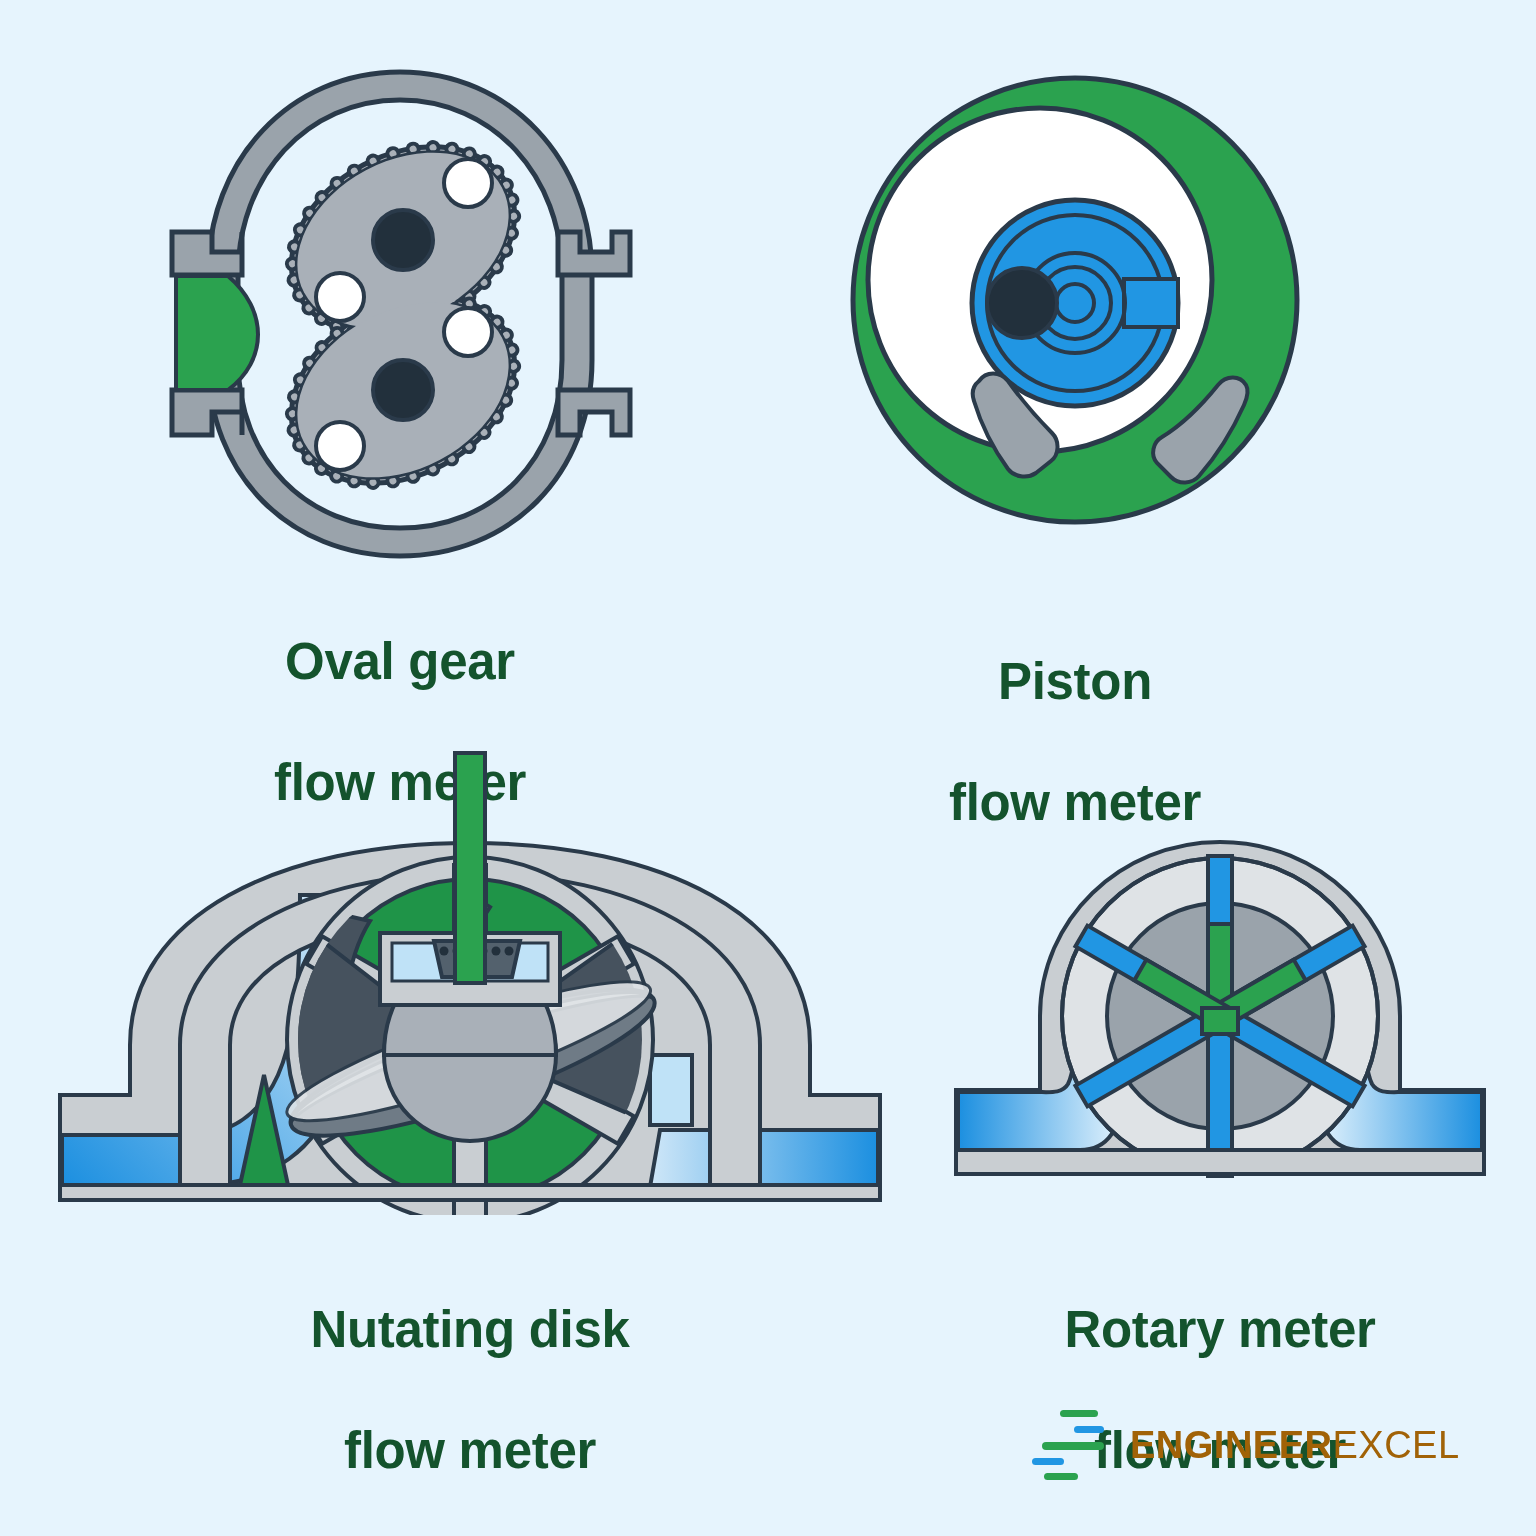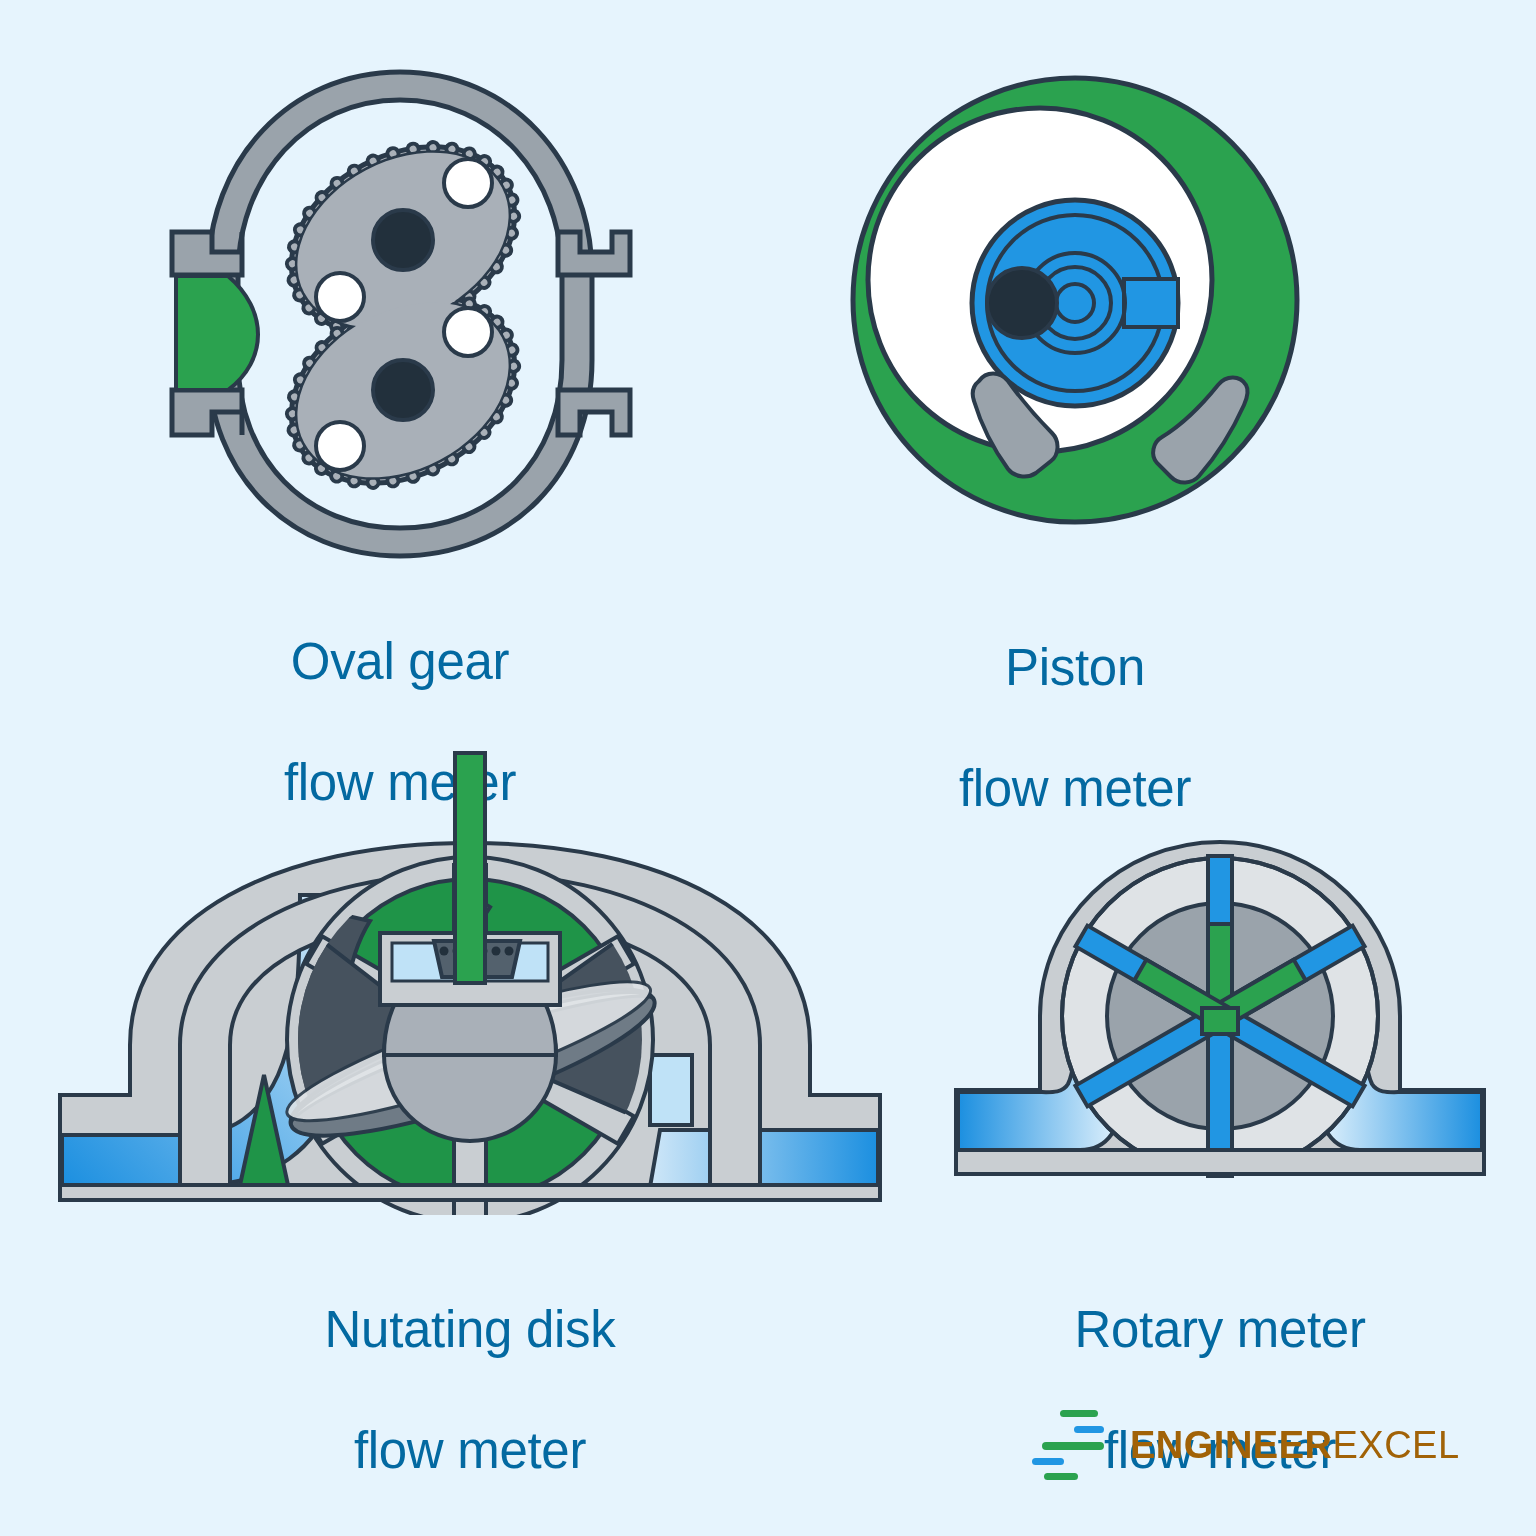--- a/index.html
+++ b/index.html
@@ -8,24 +8,24 @@
     background:#e6f4fd;
     font-family:"Liberation Sans", sans-serif;
     overflow:hidden;
     position:relative;
   }
   .canvas{position:absolute;inset:0;}
   .fig{position:absolute;}
   .caption{
     position:absolute;
     text-align:center;
-    color:#0369a1;
+    color:#14532d;
     font-size:51px;
     line-height:1.18;
-    font-weight:400;
+    font-weight:700;
     letter-spacing:-0.3px;
     white-space:pre-line;
   }
   .logo{
     position:absolute;
     left:1030px;top:1400px;
     width:420px;height:90px;
     display:flex;align-items:center;
   }
   .logo-mark{width:86px;height:78px;margin-right:14px;flex:0 0 auto;}
@@ -216,21 +216,21 @@
 
       <path d="M139 316 C146 306 160 306 168 316 C188 344 206 362 212 368
                C220 376 219 390 211 396 L196 408 C187 414 174 412 168 404
                C152 382 140 356 134 336 C131 327 134 320 139 316 Z" fill="#9aa3ab" stroke="#2a3a4a" stroke-width="4"></path>
       <path d="M406 320 C400 310 386 310 378 320 C354 350 332 366 322 372
                C313 377 310 390 317 398 L331 412 C339 420 352 419 359 411
                C379 388 395 360 404 340 C408 331 409 325 406 320 Z" fill="#9aa3ab" stroke="#2a3a4a" stroke-width="4"></path>
     </svg>
   </div>
 
-  <div class="caption" style="left:840px;top:578px;width:470px;">
+  <div class="caption" style="left:840px;top:592px;width:470px;">
     <span>Piston</span><br>
     <span>flow meter</span>
   </div>
 
   <div class="fig" style="left:50px;top:745px;width:840px;height:470px;">
     <svg width="840" height="470" viewBox="0 0 840 470">
       <defs>
         <linearGradient id="flowInN" x1="0" y1="1" x2="1" y2="0">
           <stop offset="0%" stop-color="#1b8fe0"></stop>
           <stop offset="100%" stop-color="#d8ecfa"></stop>

